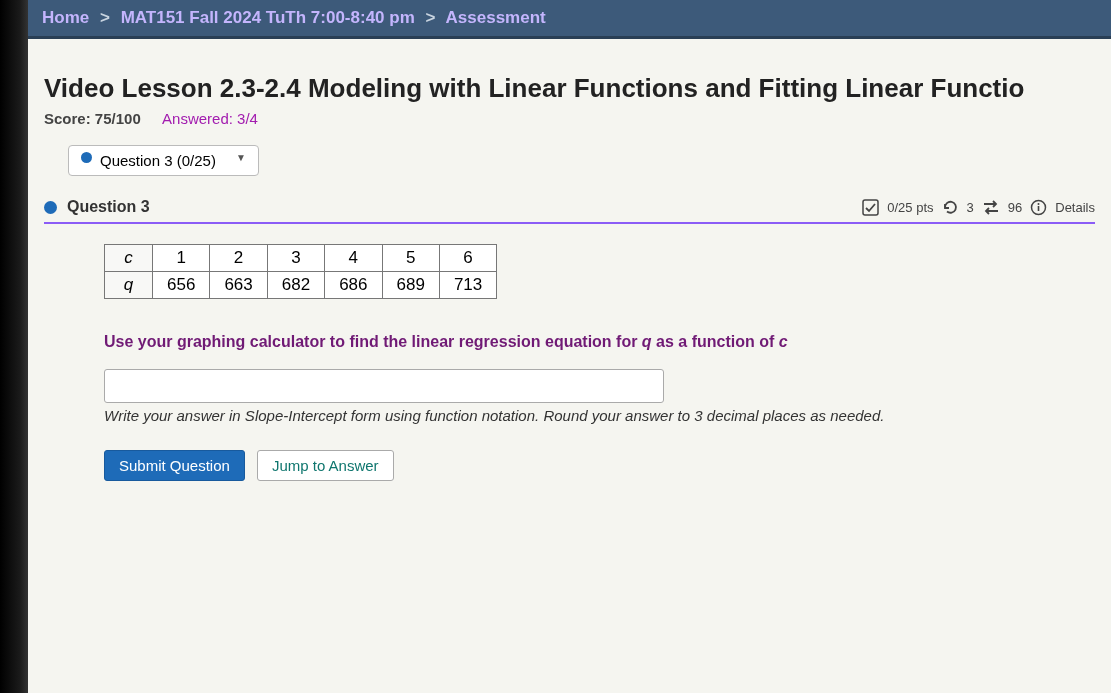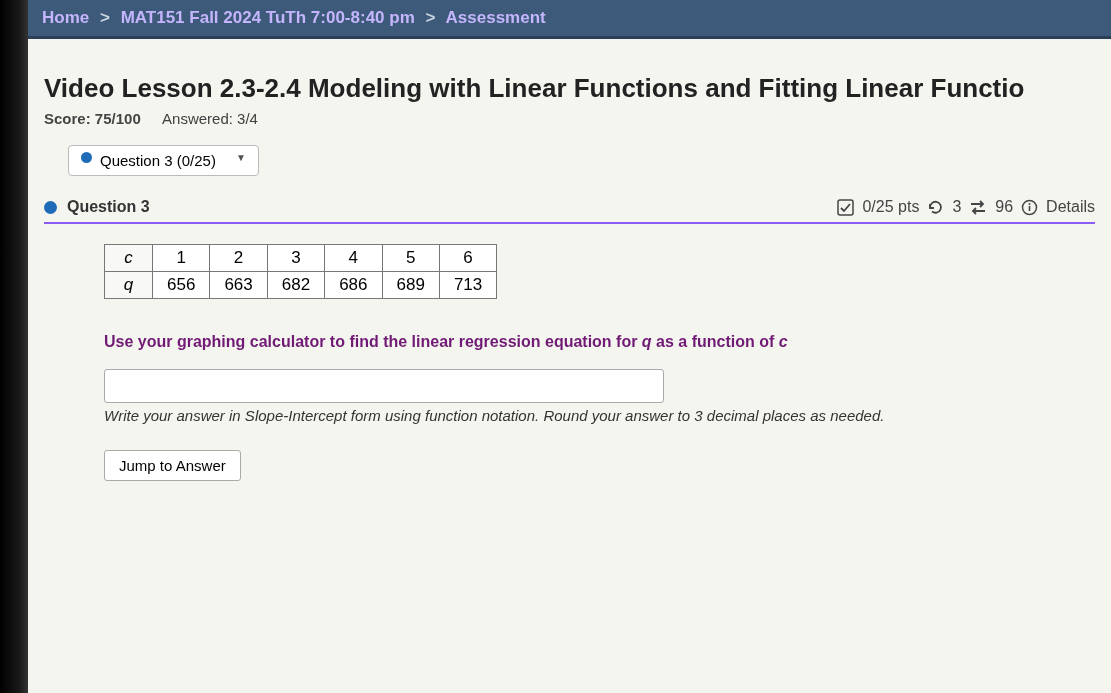--- a/index.html
+++ b/index.html
@@ -42,21 +42,21 @@
       margin-bottom: 6px;
       white-space: nowrap;
       overflow: hidden;
     }
     .score-row {
       font-size: 15px;
       color: #444;
       margin-bottom: 18px;
     }
     .score-row .score { font-weight: bold; margin-right: 18px; }
-    .score-row .answered { color: #404040; }
+    .score-row .answered { color: #a21caf; }
     .qselect {
       display: inline-flex;
       align-items: flex-start;
       border: 1px solid #bbb;
       background: #fff;
       border-radius: 4px;
       padding: 6px 12px;
       font-size: 15px;
       cursor: pointer;
       margin-left: 24px;
@@ -92,21 +92,21 @@
     .qheader-left .dot {
       width: 13px; height: 13px;
       border-radius: 50%;
       background: #1e6bb8;
       margin-right: 10px;
     }
     .qheader-right {
       display: flex;
       align-items: center;
       gap: 8px;
-      font-size: 16px;
+      font-size: 13px;
       color: #444;
     }
     .qheader-right .ic {
       display: inline-flex;
       align-items: center;
     }
     .qheader-right svg { display: block; }
     .details-link {
       color: #444;
       text-decoration: none;
@@ -164,21 +164,21 @@
       background: #1e6bb8;
       color: #fff;
       border: 1px solid #185a9d;
       border-radius: 3px;
       padding: 6px 14px;
       font-size: 15px;
       cursor: pointer;
     }
     .btn-secondary {
       background: #fff;
-      color: #000000;
+      color: #0f766e;
       border: 1px solid #aaa;
       border-radius: 3px;
       padding: 6px 14px;
       font-size: 15px;
       cursor: pointer;
     }
   </style>
 </head>
 <body>
 
@@ -270,17 +270,18 @@
 
       <div class="prompt">
         <span>Use your graphing calculator to find the linear regression equation for </span><span class="var">q</span><span> as a function of </span><span class="var">c</span>
       </div>
 
       <input type="text" class="answer-input" value="" style="">
 
       <div class="hint">Write your answer in Slope-Intercept form using function notation. Round your answer to 3 decimal places as needed.</div>
 
       <div class="btn-row">
+        <button class="btn-primary">Submit Question</button>
         <button class="btn-secondary">Jump to Answer</button>
       </div>
     </div>
   </div>
 </div>
 
 </body></html>

